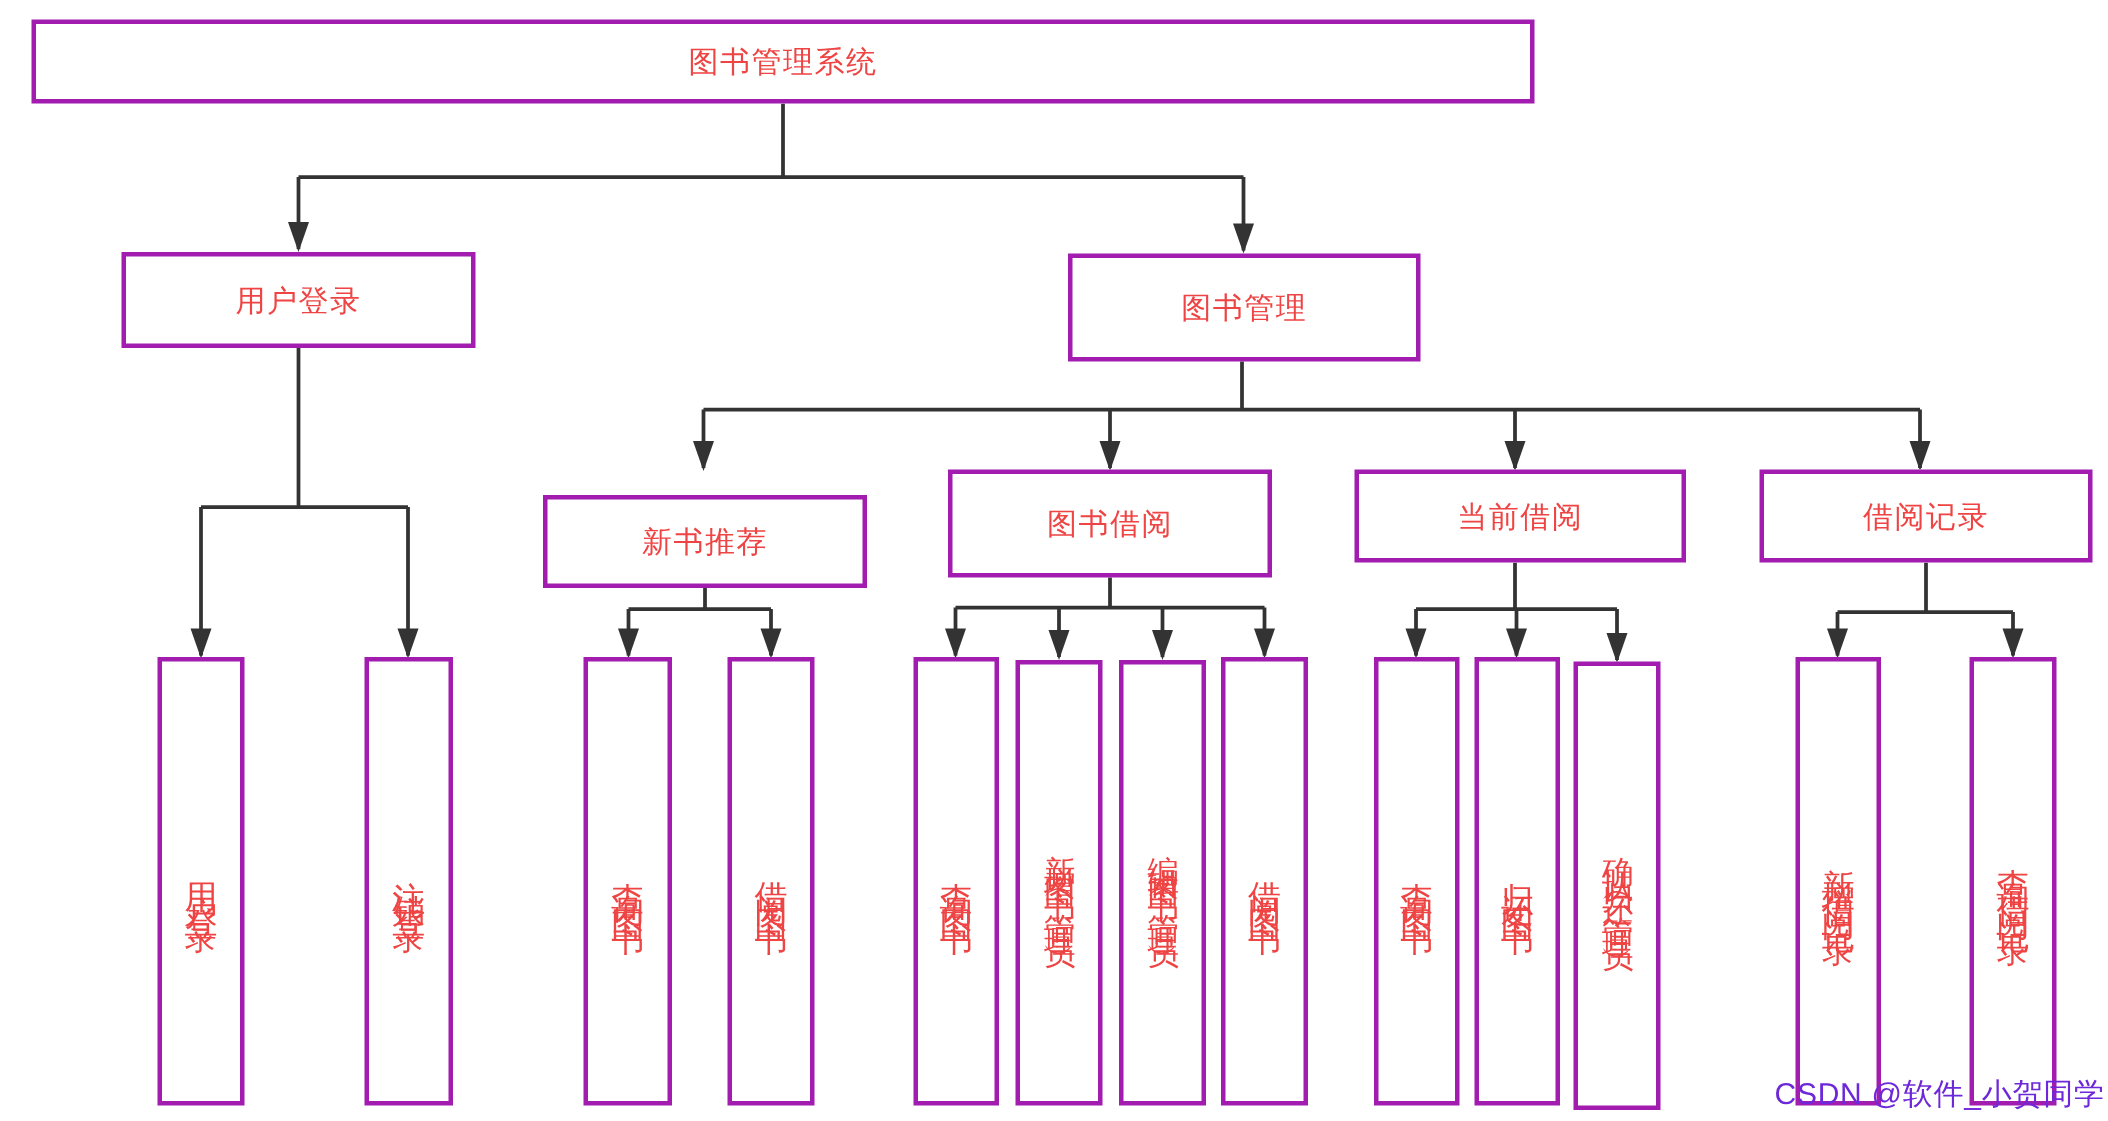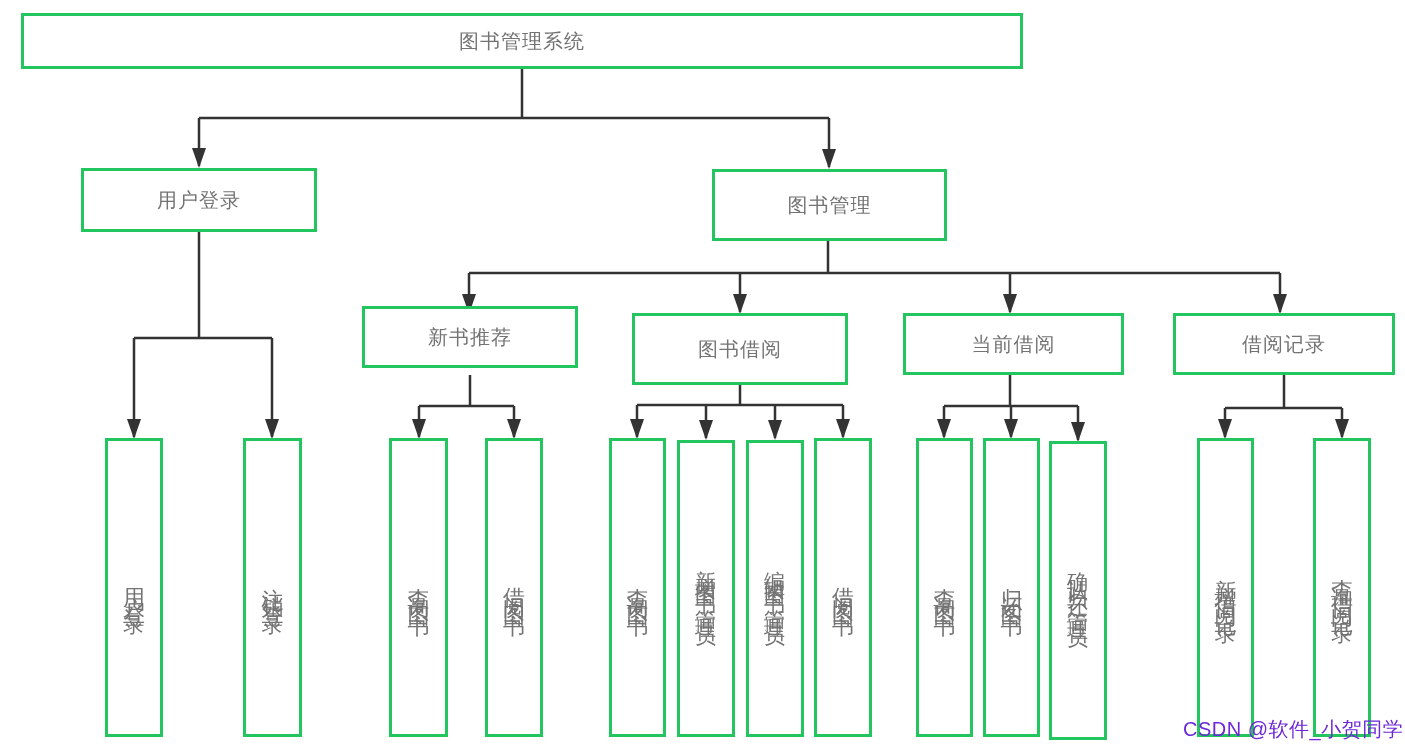--- a/index.html
+++ b/index.html
@@ -7,24 +7,24 @@
     position:relative;
     width:1405px;height:747px;
     background:#ffffff;
     font-family:"Liberation Sans",sans-serif;
     overflow:hidden;
   }
   .connector-layer{position:absolute;left:0;top:0;z-index:0;}
   .node{
     position:absolute;
     box-sizing:border-box;
-    border:3px solid #22c55e;
+    border:3px solid #a21caf;
     background:#ffffff;
     display:flex;align-items:center;justify-content:center;
-    color:#737373;
+    color:#ef4444;
     z-index:1;
   }
   .h-node{font-size:20px;letter-spacing:1px;white-space:nowrap;}
   .v-node{
     writing-mode:vertical-rl;
     text-orientation:mixed;
     font-size:22px;
     letter-spacing:9px;
     line-height:1;
   }
@@ -75,21 +75,21 @@
       <polygon points="1218,419 1232,419 1225,439"></polygon>
       <polygon points="1335,419 1349,419 1342,439"></polygon>
     </g>
   </svg>
 
   <div class="node h-node" style="left:21px;top:13px;width:1002px;height:56px">图书管理系统</div>
 
   <div class="node h-node" style="left:81px;top:168px;width:236px;height:64px">用户登录</div>
   <div class="node h-node" style="left:712px;top:169px;width:235px;height:72px">图书管理</div>
 
-  <div class="node h-node" style="left:362px;top:306px;width:216px;height:62px">新书推荐</div>
+  <div class="node h-node" style="left:362px;top:330px;width:216px;height:62px">新书推荐</div>
   <div class="node h-node" style="left:632px;top:313px;width:216px;height:72px">图书借阅</div>
   <div class="node h-node" style="left:903px;top:313px;width:221px;height:62px">当前借阅</div>
   <div class="node h-node" style="left:1173px;top:313px;width:222px;height:62px">借阅记录</div>
 
   <div class="node v-node" style="left:105px;top:438px;width:58px;height:299px">用户登录</div>
   <div class="node v-node" style="left:243px;top:438px;width:59px;height:299px">注销登录</div>
 
   <div class="node v-node" style="left:389px;top:438px;width:59px;height:299px">查询图书</div>
   <div class="node v-node" style="left:485px;top:438px;width:58px;height:299px">借阅图书</div>
 

